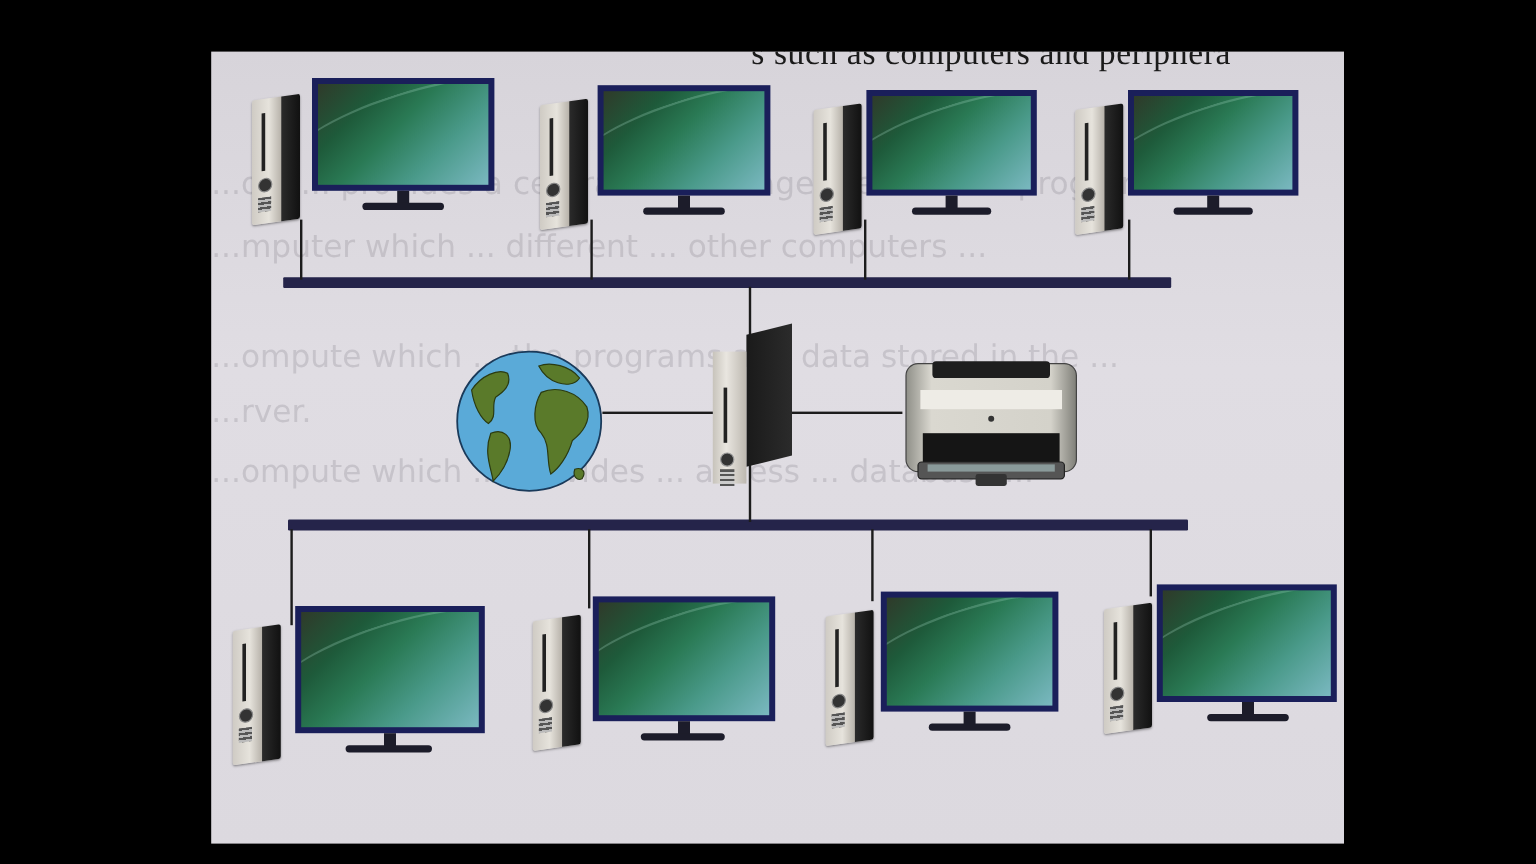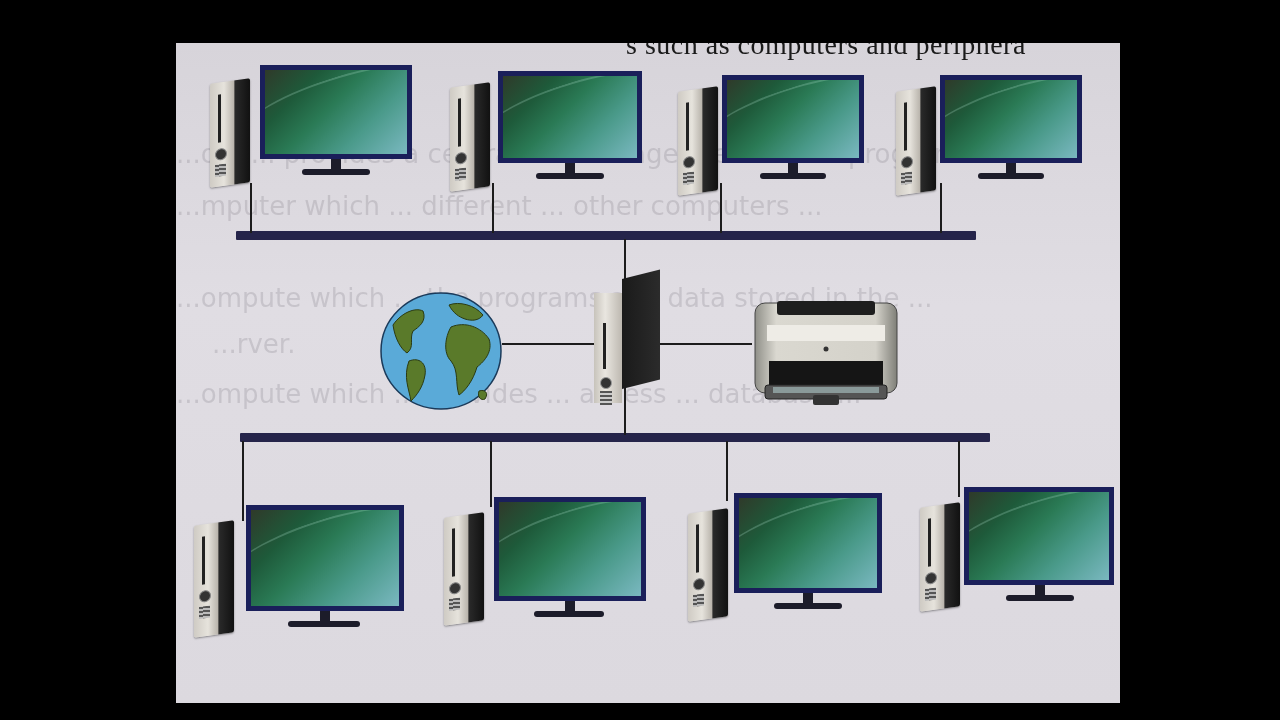--- a/index.html
+++ b/index.html
@@ -32,21 +32,21 @@
 </head>
 <body>
 
 <div class="page">
 
   <div class="top-text">s such as computers and periphera</div>
 
   <div class="ghost" style="left:0;top:96px;">...ork ... provides a centralised storage area for the programs ...</div>
   <div class="ghost" style="left:0;top:148px;">...mputer which ... different ... other computers ...</div>
   <div class="ghost" style="left:0;top:240px;">...ompute which ... the programs and data stored in the ...</div>
-  <div class="ghost" style="left:0;top:286px;padding-left:36px;">...rver.</div>
+  <div class="ghost" style="left:0;top:286px;">...rver.</div>
   <div class="ghost" style="left:0;top:336px;">...ompute which ... provides ... access ... database ...</div>
 
   <div class="bus" style="left:60px;top:188px;width:740px;"></div>
 
   <div class="bus" style="left:64px;top:390px;width:750px;"></div>
 
   <div class="wire" style="left:74px;top:140px;width:2px;height:50px;"></div>
   <div class="wire" style="left:316px;top:140px;width:2px;height:50px;"></div>
   <div class="wire" style="left:544px;top:140px;width:2px;height:50px;"></div>
   <div class="wire" style="left:764px;top:140px;width:2px;height:50px;"></div>

